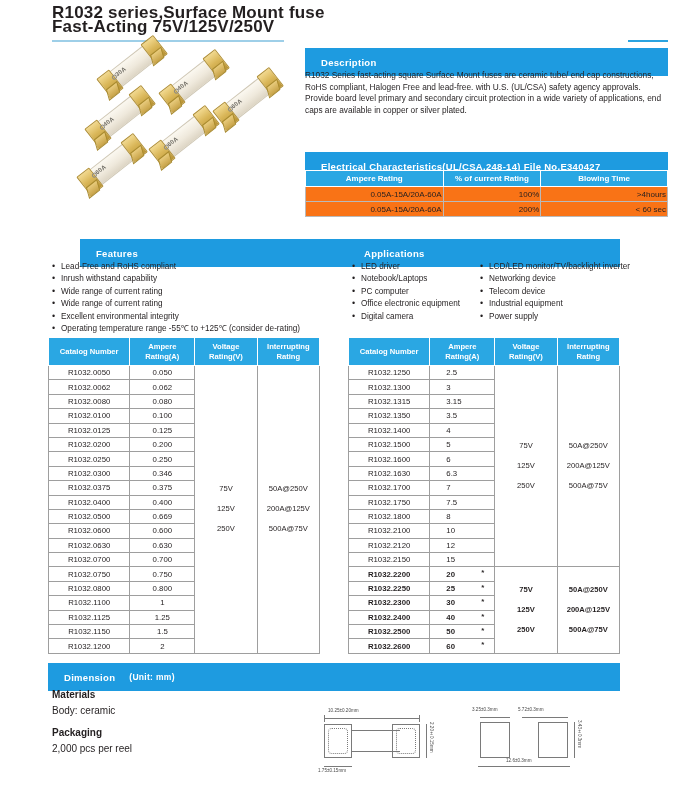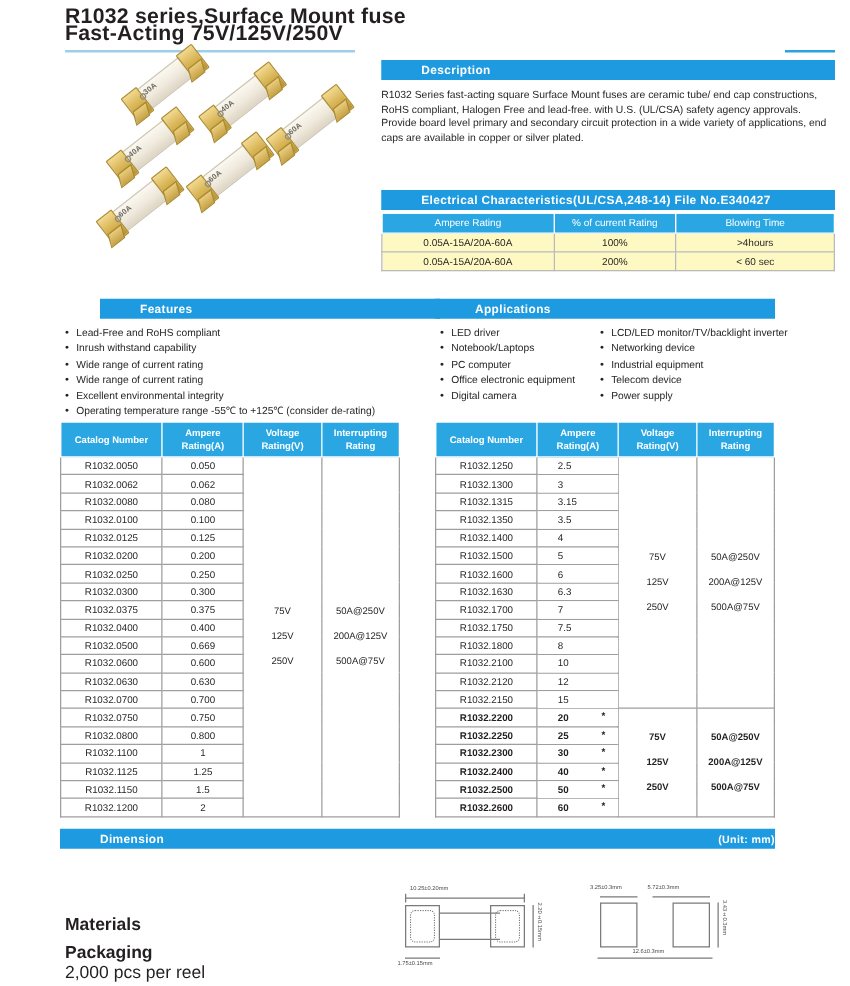--- a/index.html
+++ b/index.html
@@ -29,47 +29,47 @@
 
   
   .bar {
     background:#1E9BE0;
     color:#ffffff;
     font-size:9.5px;
     font-weight:bold;
     letter-spacing:.3px;
     display:flex;
     align-items:center;
-    padding-left:32px;
-    height:16px;
+    padding-left:16px;
+    height:28px;
     position:absolute;
   }
-  .bar .sub { font-weight:bold; margin-left:4px; font-size:8.5px; }
+  .bar .sub { font-weight:bold; margin-left:14px; font-size:8.5px; }
 
   
   #desc-bar { left:305px; top:48px; width:363px; }
   #desc-body {
     position:absolute; left:305px; top:70px; width:363px;
     font-size:8.3px; line-height:11.6px; color:#231f20;
   }
 
   
   #ec-bar { left:305px; top:152px; width:363px; }
   #ec-table {
     position:absolute; left:305px; top:170px; width:363px;
     border-collapse:collapse;
     font-size:8px;
   }
   #ec-table th {
-    background:#2AA7E3; color:#ffffff; font-weight:normal;
+    background:#2AA7E3; color:#ffffff; font-weight:bold;
     height:16px; font-size:8px; border:1px solid #ffffff;
   }
   #ec-table td {
-    border:1px solid #b9b9b9; height:15px; text-align:center;
-    font-size:8px; color:#231f20; background:#fef9c3;
+    border:1px solid #b9b9b9; height:15px; text-align:right;
+    font-size:8px; color:#231f20; background:#f97316;
   }
 
   
   #feat-bar { left:48px; top:239px; width:272px;margin-left:32px; }
   #app-bar  { left:348px; top:239px; width:272px; }
 
   .bullets { position:absolute; font-size:8.2px; line-height:12.4px; color:#231f20; }
   .bullets li { list-style:none; position:relative; padding-left:9px; }
   .bullets li:before {
     content:"•"; position:absolute; left:0; top:-1px; font-size:9px; color:#231f20;
@@ -106,22 +106,22 @@
   }
   .cat-table td.vr div, .cat-table td.ir div { padding:2px 0; }
   .cat-table tr.hi td { font-weight:bold; }
   .amp-left { text-align:left !important; padding-left:16px !important; position:relative; }
   .amp-left .star { position:absolute; right:10px; top:1px; }
 
   #tbl-left  { left:48px; top:337px; width:272px; }
   #tbl-right { left:348px; top:337px; width:272px; }
 
   
-  #dim-bar { left:48px; top:663px; width:572px;justify-content:space-between; }
-  #mat-block { position:absolute; left:52px; top:687px; font-size:14px; line-height:16px;margin-top:44px; }
+  #dim-bar { left:48px; top:663px; width:572px; }
+  #mat-block { position:absolute; left:52px; top:687px; font-size:10px; line-height:16px; }
   #mat-block .h { font-weight:bold; }
 
   
   .draw { position:absolute; }
   .dimlabel { position:absolute; font-size:4.6px; color:#4a4a4a; white-space:nowrap; }
   .dimlabel.vert { writing-mode:vertical-rl; }
 
   .fusebox { position:absolute; border:0.7px solid #7a7a7a; }
   .dimline { position:absolute; background:#7a7a7a; }
 
@@ -285,22 +285,22 @@
       <li>Notebook/Laptops</li>
       <li>PC computer</li>
       <li>Office electronic equipment</li>
       <li>Digital camera</li>
     </ul>
   </div>
 <div class="bullets" id="app-col-2">
     <ul id="app-ul-2">
       <li>LCD/LED monitor/TV/backlight inverter</li>
       <li>Networking device</li>
+      <li>Telecom device</li>
       <li>Industrial equipment</li>
-      <li>Telecom device</li>
       <li>Power supply</li>
     </ul>
   </div>
 
 <table class="cat-table" id="tbl-left">
   <thead>
     <tr>
       <th style="width:30%"><span>Catalog Number</span></th>
       <th style="width:24%"><span>Ampere Rating(A)</span></th>
       <th style="width:23%"><span>Voltage Rating(V)</span></th>
@@ -341,21 +341,21 @@
       <tr>
         <td>R1032.0200</td>
         <td>0.200</td>
       </tr>
       <tr>
         <td>R1032.0250</td>
         <td>0.250</td>
       </tr>
       <tr>
         <td>R1032.0300</td>
-        <td>0.300</td>
+        <td>0.346</td>
       </tr>
       <tr>
         <td>R1032.0375</td>
         <td>0.375</td>
       </tr>
       <tr>
         <td>R1032.0400</td>
         <td>0.400</td>
       </tr>
       <tr>
@@ -514,20 +514,21 @@
     </tbody>
 </table>
 
 <div class="bar" id="dim-bar">
   <span>Dimension</span>
   <span class="sub">(Unit: mm)</span>
 </div>
 
 <div id="mat-block">
   <div class="h">Materials</div>
+  <div>Body: ceramic</div>
   <div class="h" style="margin-top:6px">Packaging</div>
   <div>2,000 pcs per reel</div>
 </div>
 
 <div class="draw" id="draw-left" style="left:310px; top:712px; width:130px; height:70px;">
   <div class="dimlabel" style="left:18px; top:-4px;">10.25±0.20mm</div>
   <div class="dimline" style="left:14px; top:6px; width:96px; height:0.7px;"></div>
   <div class="dimline" style="left:14px; top:3px; width:0.7px; height:7px;"></div>
   <div class="dimline" style="left:109px; top:3px; width:0.7px; height:7px;"></div>
 

